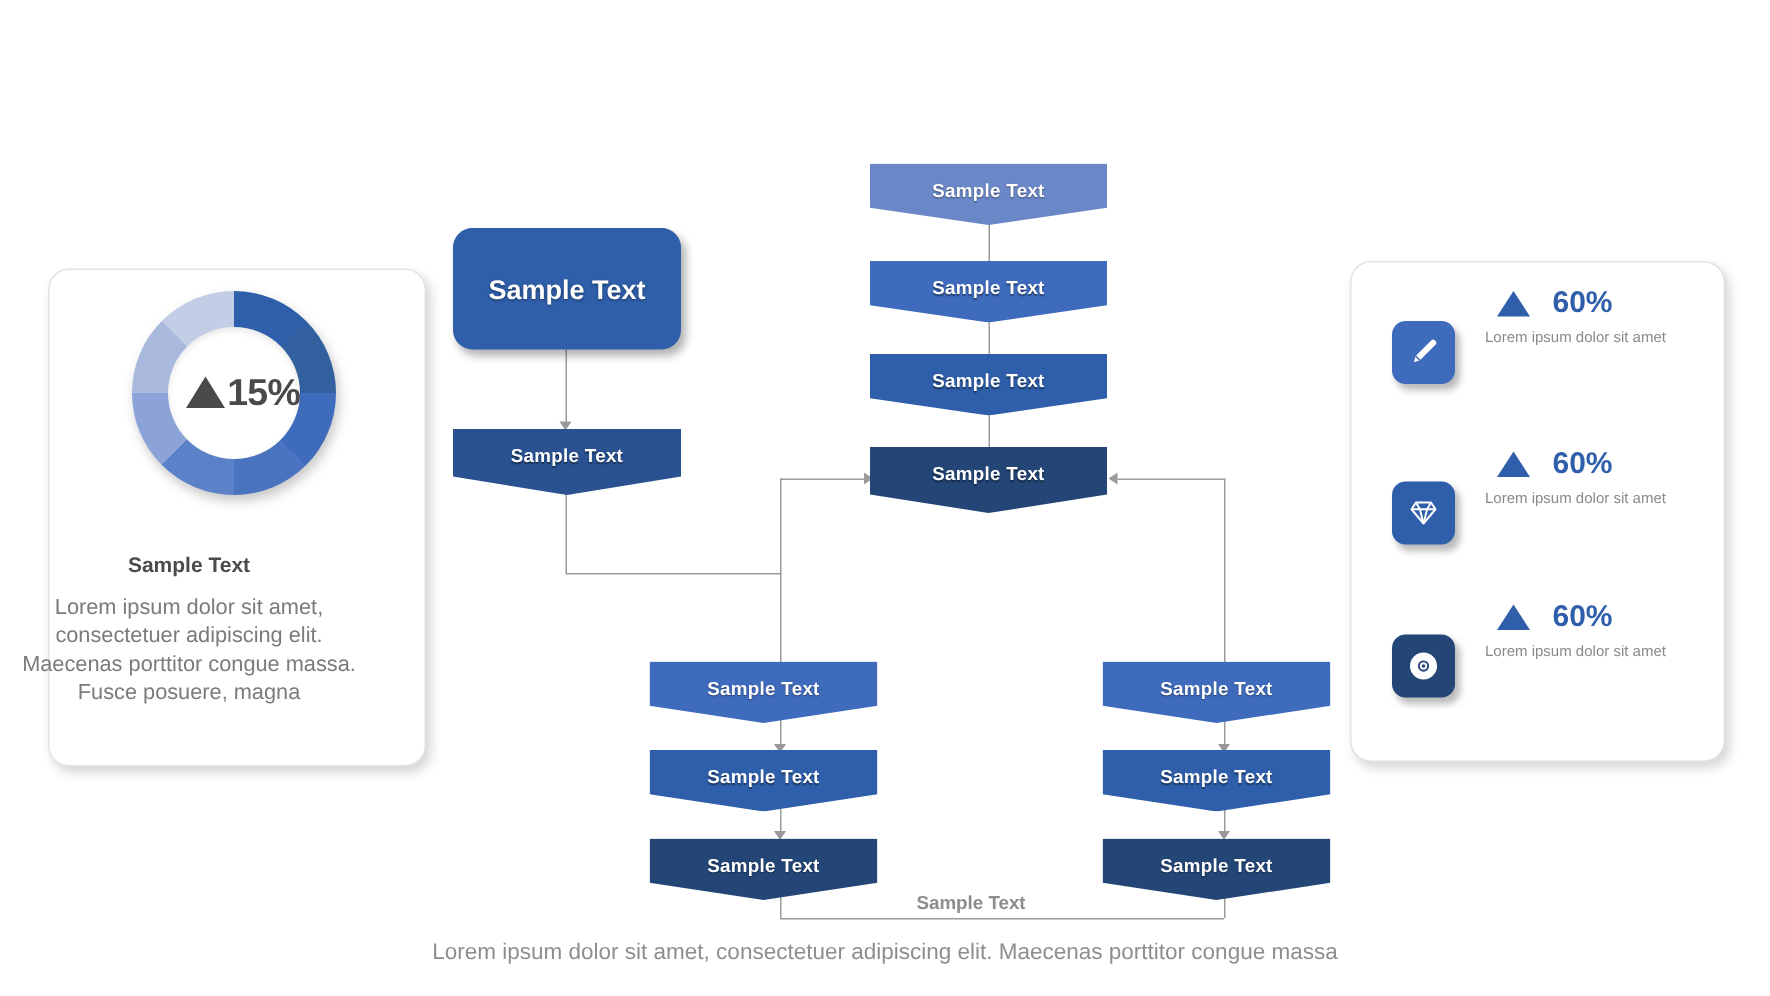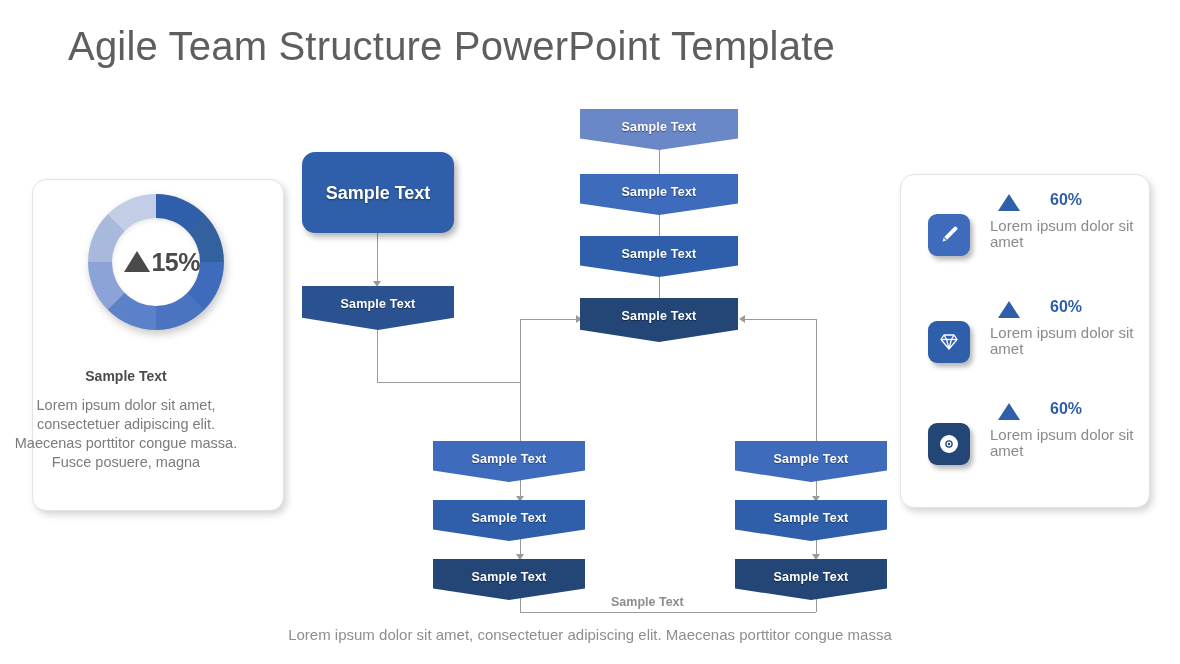--- a/index.html
+++ b/index.html
@@ -121,40 +121,39 @@
     box-shadow: 3px 4px 5px rgba(0,0,0,0.28);
   }
   .rtri {
     position: absolute; left: 98px; top: 6px;
     width: 0; height: 0;
     border-left: 11px solid transparent;
     border-right: 11px solid transparent;
     border-bottom: 17px solid #2f5faa;
   }
   .rpct {
-    position: absolute; left: 150px; top: 3px;
-    font-size: 16px; font-weight: 700; color: #2f5faa;
+    position: absolute; left: 135px; top: 3px;
+    font-size: 20px; font-weight: 700; color: #2f5faa;
   }
   .rtext {
     position: absolute; left: 90px; top: 30px; width: 150px;
-    font-size: 15px; line-height: 16px; color: #8a8a8a;
+    font-size: 10px; line-height: 16px; color: #8a8a8a;
   }
 
   
   #footer {
     position: absolute; left: 0; top: 626px; width: 1180px;
     text-align: center; font-size: 15px; color: #8e8e8e;
   }
 </style>
 </head>
 <body>
 
 <div id="slide">
 
-  <div id="page-title">Agile Team Structure PowerPoint Template</div>
 
   <div class="card" id="left-card"></div>
 
   <div id="donut-wrap">
     <div id="donut" style="background: conic-gradient(rgb(47, 95, 170) 0deg, rgb(47, 95, 170) 45deg, rgb(51, 96, 159) 45deg, rgb(51, 96, 159) 90deg, rgb(63, 107, 189) 90deg, rgb(63, 107, 189) 135deg, rgb(74, 116, 192) 135deg, rgb(74, 116, 192) 180deg, rgb(91, 130, 200) 180deg, rgb(91, 130, 200) 225deg, rgb(139, 163, 214) 225deg, rgb(139, 163, 214) 270deg, rgb(169, 185, 222) 270deg, rgb(169, 185, 222) 315deg, rgb(195, 205, 230) 315deg, rgb(195, 205, 230) 360deg);">
       <div id="donut-hole">
         <div id="donut-center">
           <span class="tri-dark"></span>
           <span id="donut-value">15%</span>
         </div>

